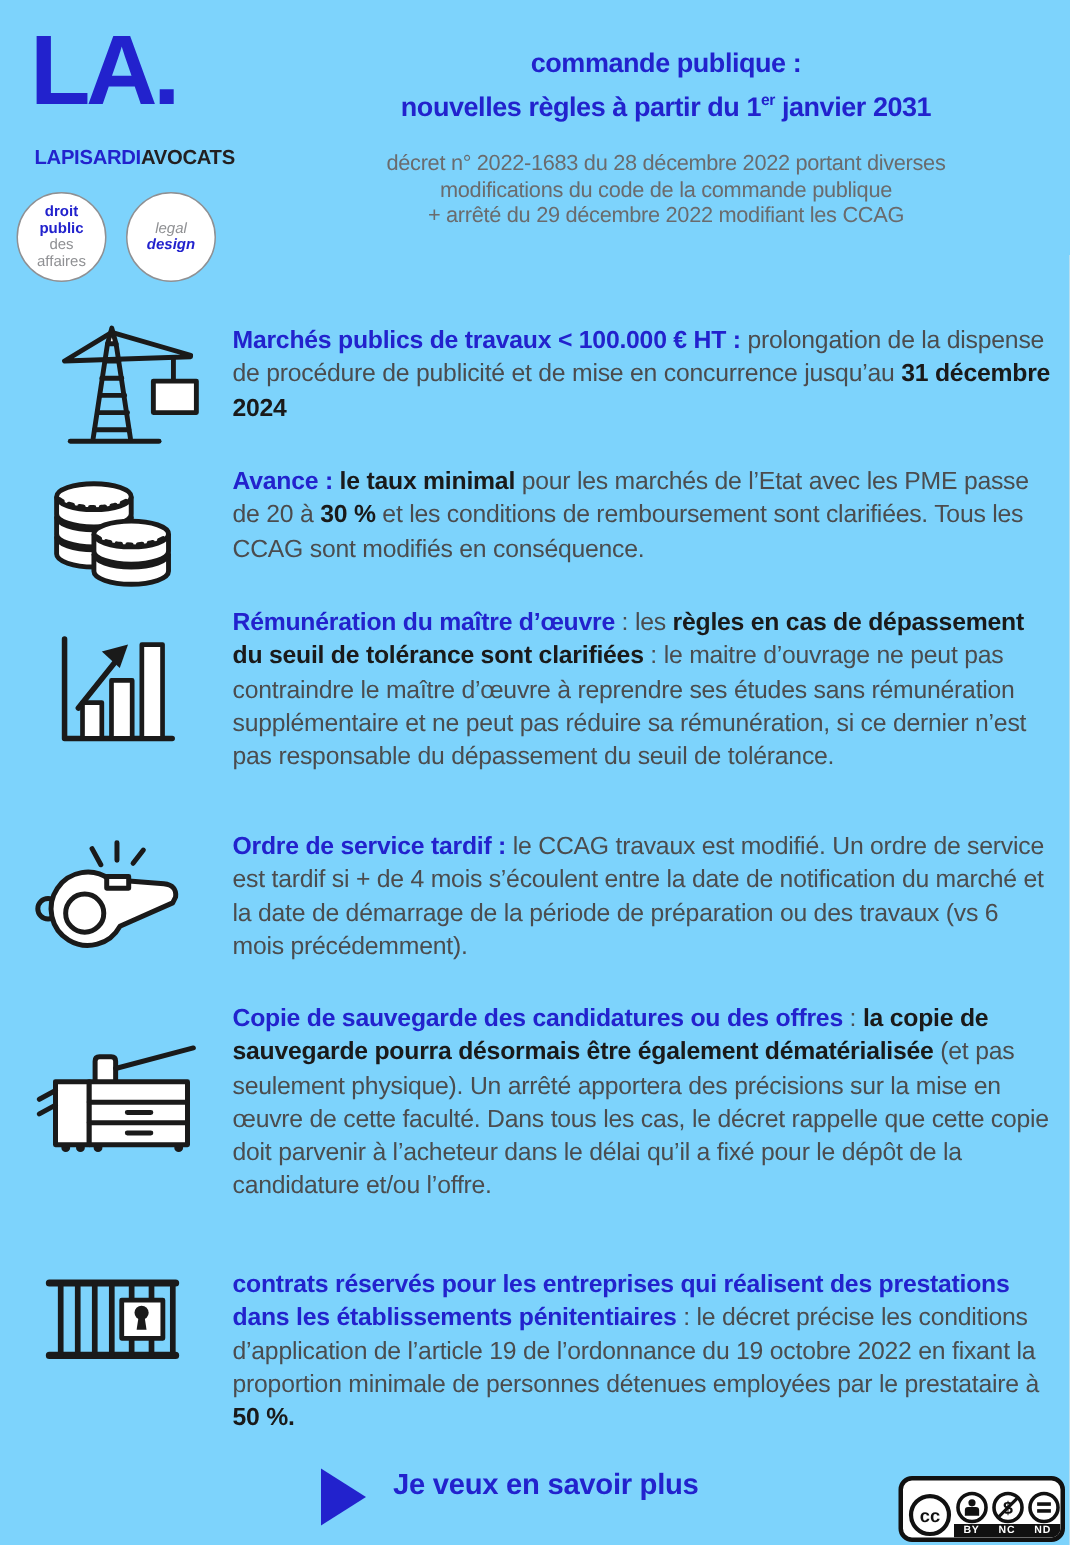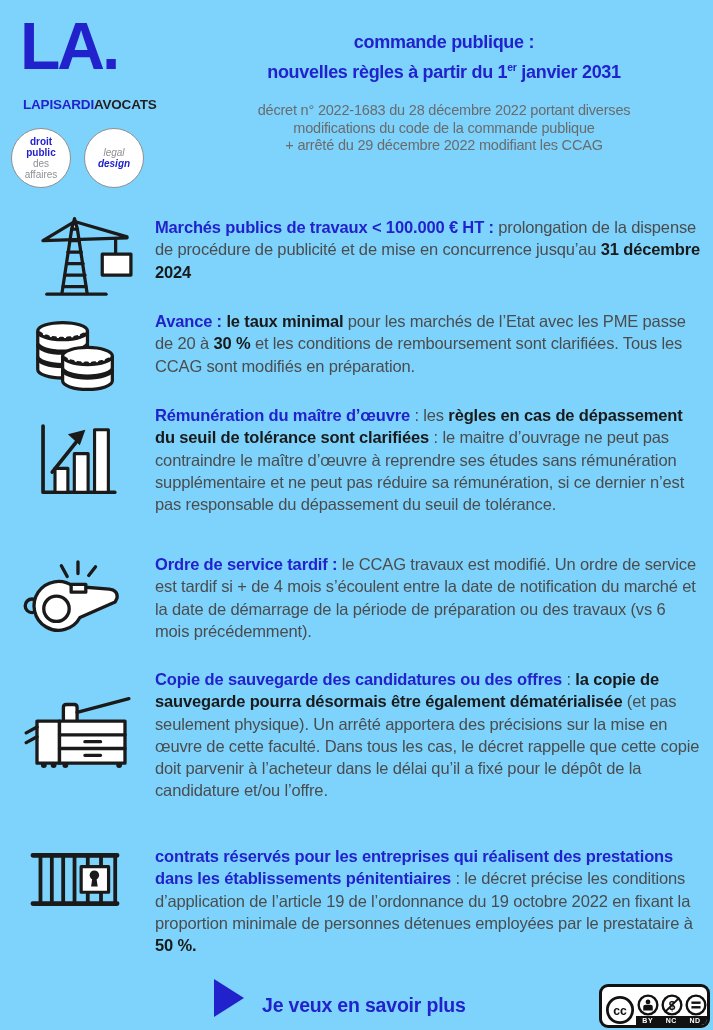--- a/index.html
+++ b/index.html
@@ -46,21 +46,21 @@
   .icon-stroke { fill:none; stroke:#1a1a1a; stroke-width:3.4; stroke-linecap:round; stroke-linejoin:round; }
   .icon-fillw { fill:#ffffff; stroke:#1a1a1a; stroke-width:3.4; stroke-linejoin:round; }
   .icon-solid { fill:#1a1a1a; stroke:none; }
   .section-text {
     position:absolute; left:155px; width:548px;
     font-size:16.5px; line-height:22.3px; letter-spacing:-0.15px; color:#4b4c4e;
   }
   .seg-blue { color:#2222cd; font-weight:bold;text-align:center; }
   .seg-bold { color:#1a1a1a; font-weight:bold; }
   
-  .cta { position:absolute; left:214px; top:979px; display:flex; align-items:flex-end; cursor:pointer; }
+  .cta { position:absolute; left:214px; top:979px; display:flex; align-items:flex-start; cursor:pointer; }
   .play-triangle {
     width:0; height:0;
     border-left:30px solid #2222cd;
     border-top:19px solid transparent;
     border-bottom:19px solid transparent;
   }
   .cta-label {
     margin-left:18px; color:#2222cd; font-weight:bold; font-size:19.5px; letter-spacing:-0.2px;
   }
   .cc-badge {
@@ -133,21 +133,21 @@
       </g>
       <g>
         <path class="icon-fillw" d="M36 60 v12 a26 9 0 0 0 52 0 v-12"></path>
         <ellipse class="icon-fillw" cx="62" cy="60" rx="26" ry="9"></ellipse>
         <path class="icon-fillw" d="M36 46 v12 a26 9 0 0 0 52 0 v-12"></path>
         <ellipse class="icon-fillw" cx="62" cy="46" rx="26" ry="9"></ellipse>
         <path class="icon-stroke" style="stroke-dasharray:2.5 5;" d="M38 62 a26 9 0 0 0 48 0 M38 48 a26 9 0 0 0 48 0"></path>
       </g>
     </svg>
   </div>
-  <div class="section-text" style="top:310px;"><span class="seg-blue">Avance : </span><span class="seg-bold">le taux minimal </span><span>pour les marchés de l’Etat avec les PME passe de 20 à </span><span class="seg-bold">30 % </span><span>et les conditions de remboursement sont clarifiées. Tous les CCAG sont modifiés en préparation.</span></div>
+  <div class="section-text" style="top:310px;"><span class="seg-blue">Avance : </span><span class="seg-bold">le taux minimal </span><span>pour les marchés de l’Etat avec les PME passe de 20 à </span><span class="seg-bold">30 % </span><span>et les conditions de remboursement sont clarifiées. Tous les CCAG sont modifiés en conséquence.</span></div>
 
   <div class="icon-box" style="left:32px; top:416px;">
     <svg width="92" height="90" viewBox="0 0 100 96">
       <path class="icon-stroke" style="stroke-width:4;" d="M12 10 V82 H90"></path>
       <rect class="icon-fillw" x="25" y="56" width="14" height="26"></rect>
       <rect class="icon-fillw" x="46" y="40" width="15" height="42"></rect>
       <rect class="icon-fillw" x="68" y="14" width="15" height="68"></rect>
       <path class="icon-stroke" style="stroke-width:4;" d="M22 60 L50 25"></path>
       <path class="icon-solid" d="M58 14 L39 19 L52 31 Z"></path>
     </svg>

